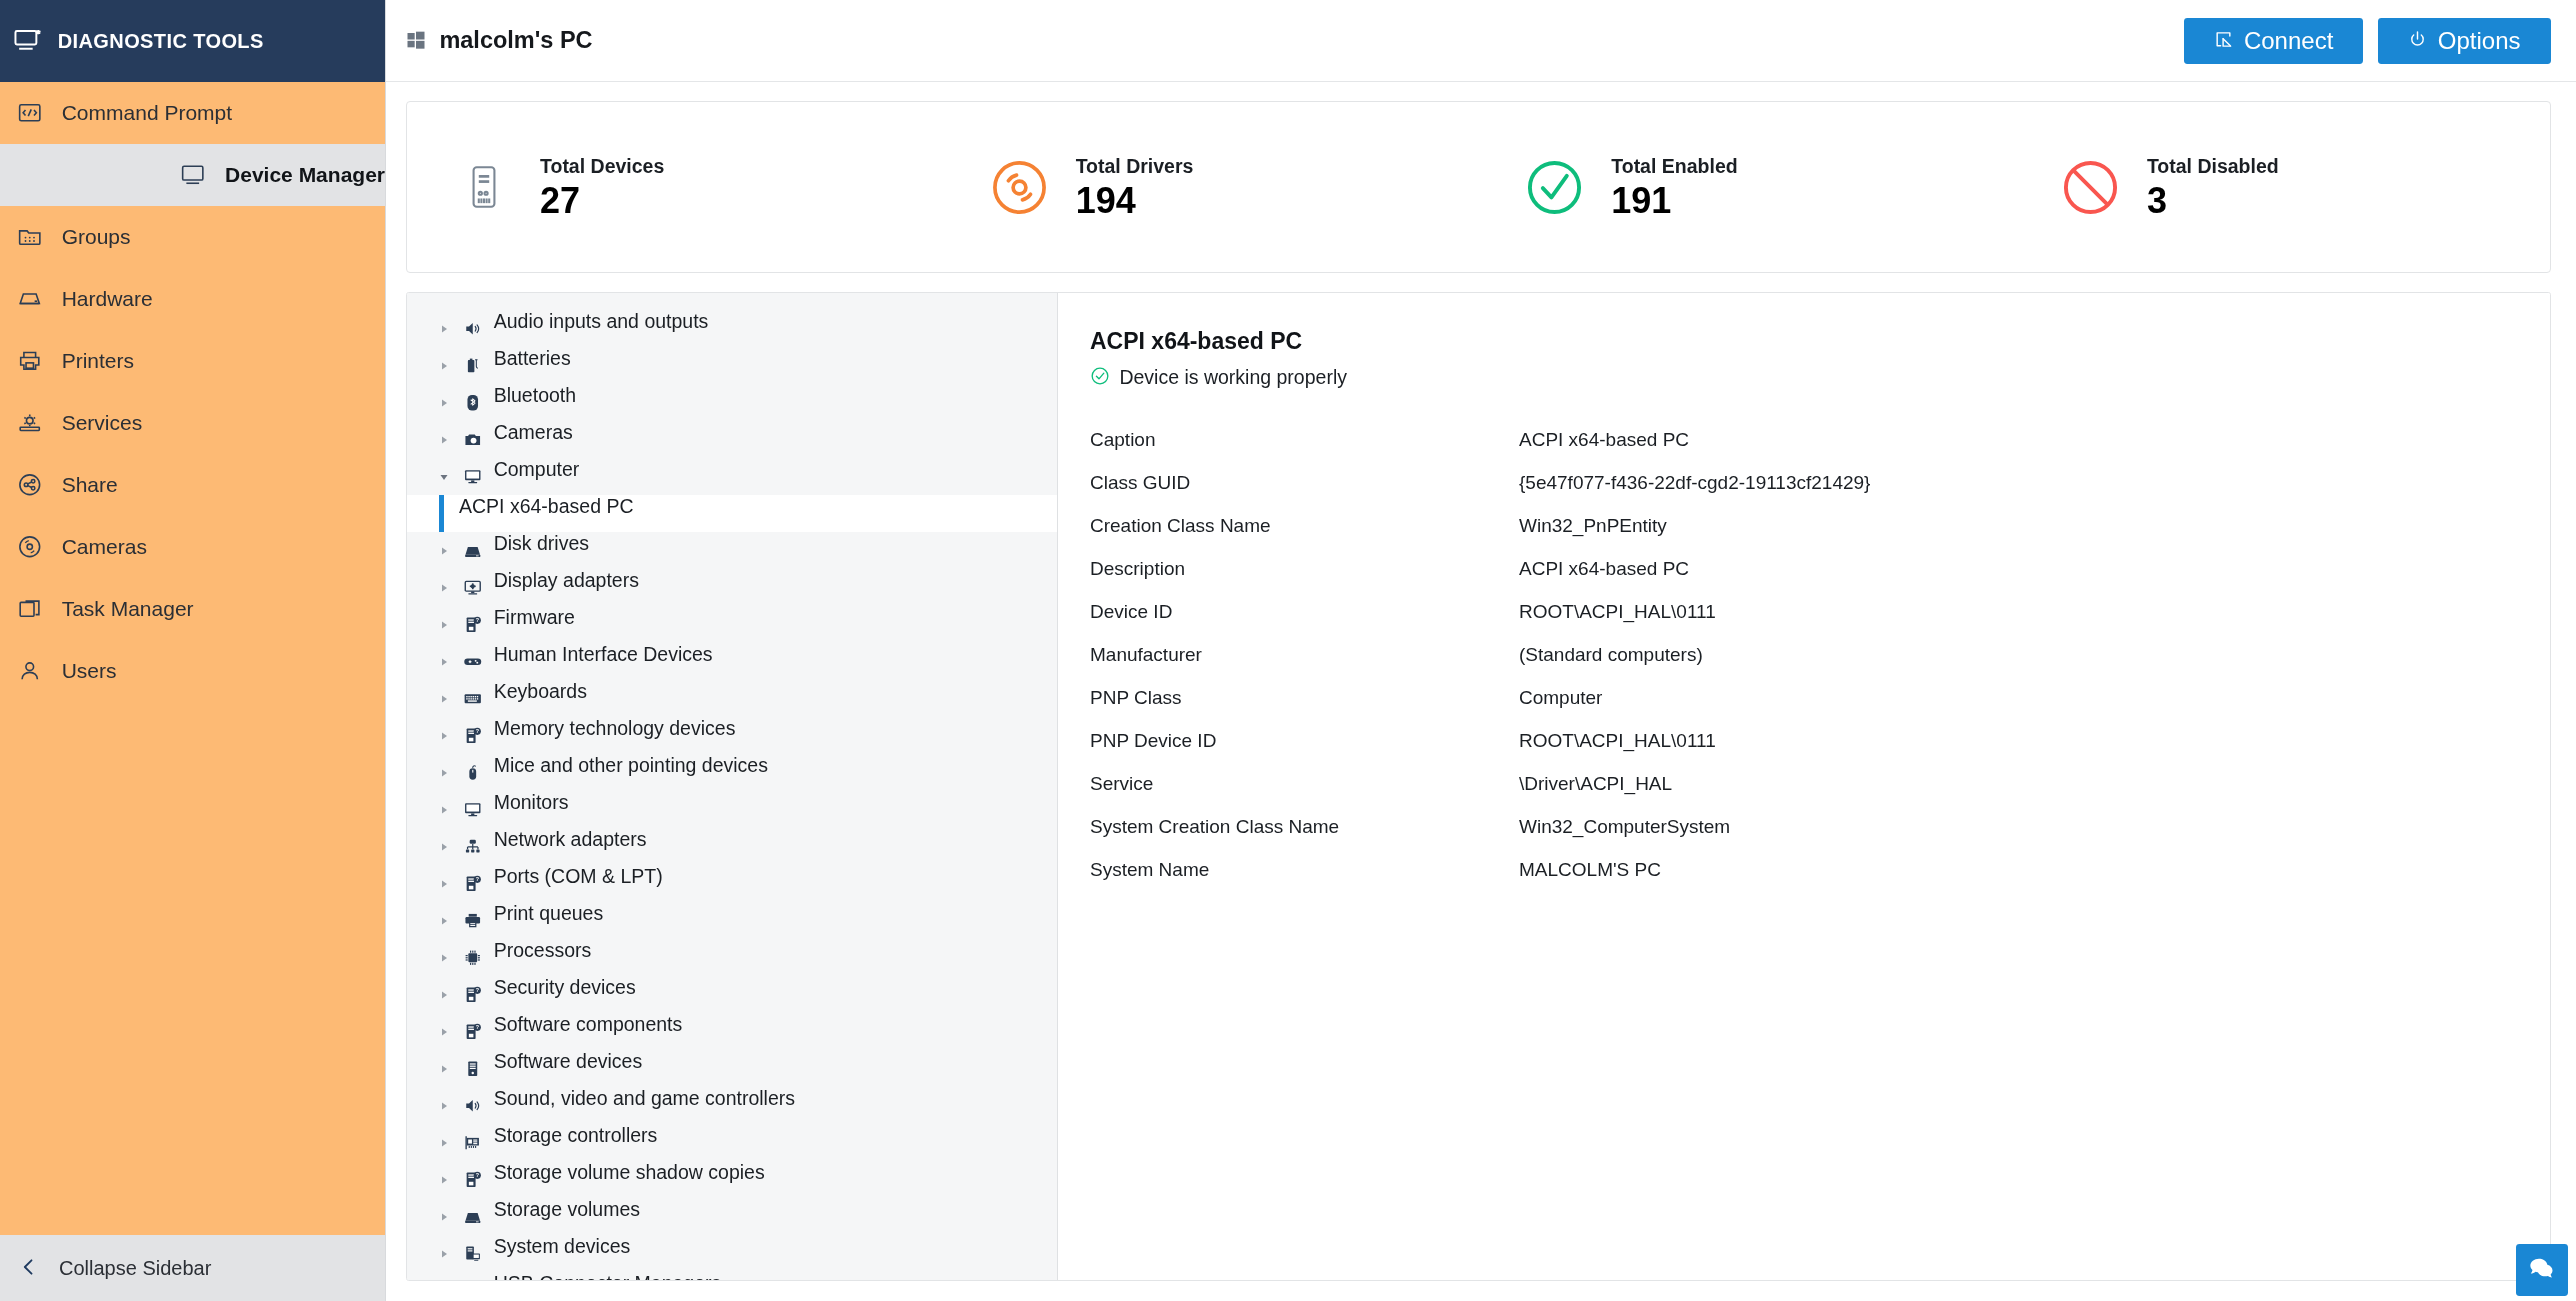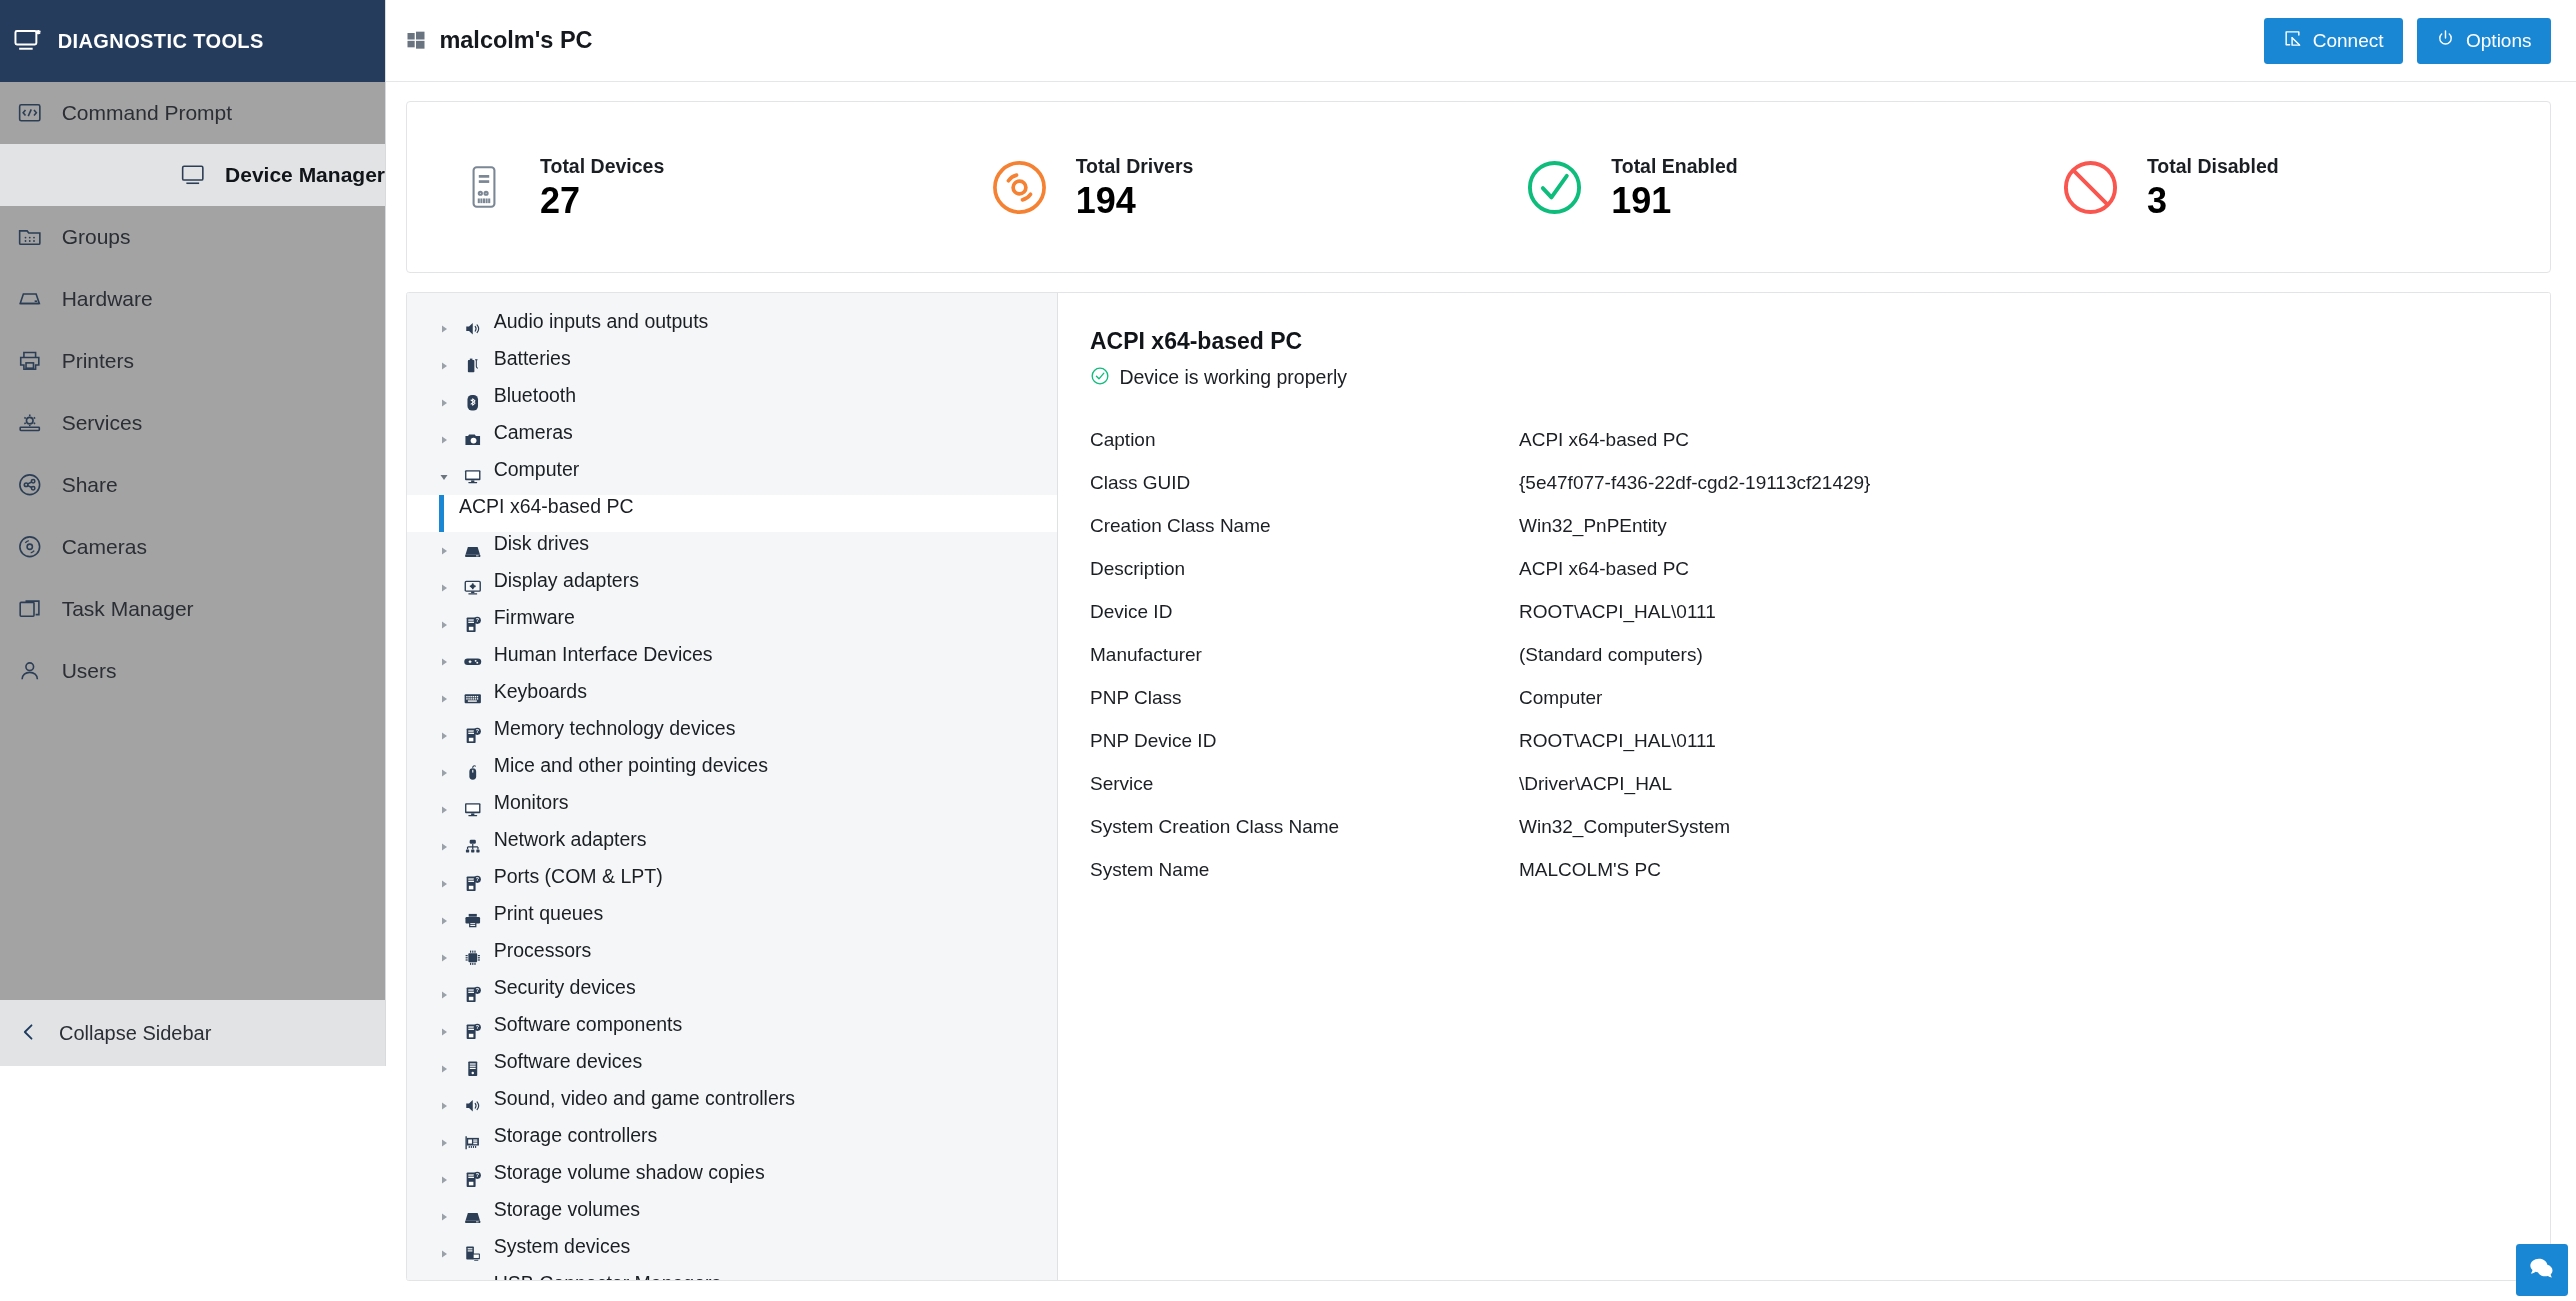--- a/index.html
+++ b/index.html
@@ -7,22 +7,22 @@
   html, body {
     width: 2576px; height: 1301px;
     font-family: "Liberation Sans", sans-serif;
     background: #ffffff;
     overflow: hidden;
   }
   #app { display: flex; width: 2576px; height: 1301px; }
 
   
   #sidebar {
-    width: 386px; height: 1066px;
-    background: #a3a3a3;
+    width: 386px; height: 1301px;
+    background: #fdba74;
     border-right: 1.3px solid #d8dadd;
     display: flex; flex-direction: column;
     flex: 0 0 386px;
     position: relative;
   }
   #brand {
     height: 82px;
     background: #263c5c;
     display: flex; align-items: center;
     padding-left: 13.4px;
@@ -74,22 +74,22 @@
   }
   #topbar .title-wrap { display: flex; align-items: center; gap: 13.4px; }
   #topbar .title-text { font-size: 23.5px; font-weight: bold; color: #15181c; }
   #topbar .spacer { flex: 1 1 auto; }
   #topbar .btn-row { display: flex; gap: 14.8px; }
   .tb-btn {
     background: #1a87d4;
     color: #ffffff;
     border: none; border-radius: 3.4px;
     height: 46px;
-    padding: 0 19px;
-    font-size: 19px;
+    padding: 0 30px;
+    font-size: 24px;
     display: flex; align-items: center; gap: 10.7px;
     cursor: pointer;
     font-family: "Liberation Sans", sans-serif;
   }
 
   
   #stats-wrap { padding: 19px 25.5px 0 20px; }
   #stats {
     border: 1.3px solid #e2e4e6;
     border-radius: 4px;

